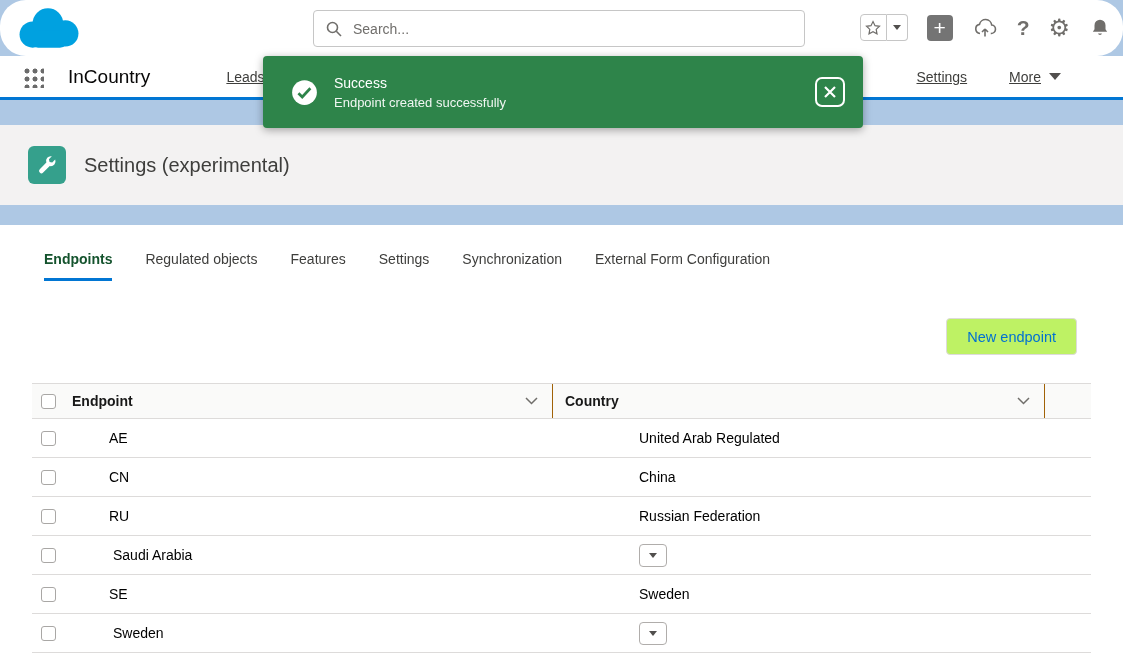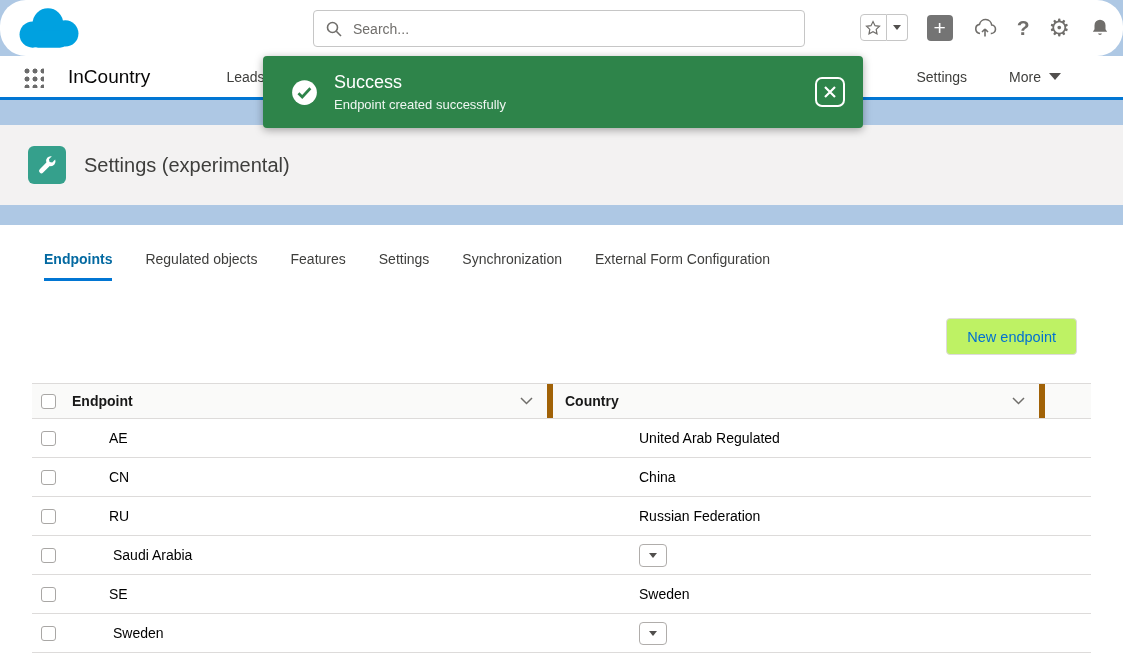--- a/index.html
+++ b/index.html
@@ -45,35 +45,35 @@
   .nav-bar {
     position:relative; height:44px; background:#fff; border-bottom:3px solid #0176d3;
     display:flex; align-items:center; padding-left:22px;
   }
   .waffle {
     width:22px; height:22px; margin-right:24px; cursor:pointer;
     background-image:radial-gradient(circle, #6b6b6b 2.2px, transparent 2.8px);
     background-size:8px 8px; background-position:1px 1px;
   }
   .app-name { font-size:19px; color:#080707; margin-right:76px; }
-  .nav-tab { font-size:14px; color:#3e3e3c; cursor:pointer; white-space:nowrap; }
+  .nav-tab { font-size:14px; color:#3e3e3c; cursor:pointer; white-space:nowrap;text-decoration:underline; }
   .nav-right { margin-left:auto; display:flex; align-items:center; gap:42px; padding-right:62px; }
   .caret { width:0; height:0; border-left:4.5px solid transparent; border-right:4.5px solid transparent;
            border-top:5.5px solid #514f4d; display:inline-block; }
   .more-tab { display:flex; align-items:center; gap:8px; }
   .more-tab .caret { border-top-width:7px; border-left-width:6px; border-right-width:6px; }
 
   
   .toast {
     position:absolute; left:263px; top:56px; width:600px; height:72px; z-index:20;
     background:#2e844a; border-radius:4px; box-shadow:0 2px 9px rgba(0,0,0,.35);
     display:flex; align-items:center; padding:0 18px 0 28px; color:#fff;
   }
   .toast-icon { margin-right:16px; flex:none; display:grid; place-items:center; }
-  .toast-title { font-size:18px; }
+  .toast-title { font-size:14px; }
   .toast-msg { font-size:13px; color:rgba(255,255,255,.93); margin-top:4px; }
   .toast-close {
     margin-left:auto; width:30px; height:30px; border:2px solid #fff; border-radius:7px;
     display:grid; place-items:center; cursor:pointer; flex:none;
   }
 
   
   .page-header {
     margin-top:25px; height:80px; background:#f3f2f2;
     display:flex; align-items:center; padding-left:28px;
@@ -84,21 +84,21 @@
   }
   .page-title { margin-left:18px; font-size:20px; color:#3e3e3c; }
 
   
   .main-card { margin-top:20px; background:#fff; height:442px; }
   .tabs-row { display:flex; gap:33px; padding:26px 0 0 44px; }
   .sub-tab {
     font-size:14px; color:#3e3e3c; padding-bottom:11px; cursor:pointer;
     border-bottom:3px solid transparent; white-space:nowrap;
   }
-  .sub-tab.active { color:#0369a1; font-weight:bold; border-bottom-color:#0176d3; }
+  .sub-tab.active { color:#14532d; font-weight:bold; border-bottom-color:#0176d3; }
 
   .action-row { display:flex; justify-content:flex-end; padding:37px 46px 0 0; }
   .btn-new {
     height:37px; padding:0 20px; background:#bef264; border:1px solid #dddbda; border-radius:4px;
     color:#0070d2; font-size:14.5px; cursor:pointer; font-family:"Liberation Sans", sans-serif;
   }
 
   
   .table { margin:28px 32px 0; border-top:1px solid #dddbda; font-size:14px; }
   .thead {
@@ -106,21 +106,21 @@
     border-bottom:1px solid #dddbda; color:#181818; font-weight:bold;
   }
   .trow {
     display:flex; align-items:center; height:39px;
     border-bottom:1px solid #dddbda; color:#000000;gap:37px;
   }
   .col-cb { width:32px; display:flex; justify-content:center; flex:none; }
   .col-endpoint { width:489px; padding-left:8px; flex:none; display:flex; align-items:center; }
   .col-country { width:492px; padding-left:12px; flex:none; display:flex; align-items:center; }
   .col-actions { width:46px; flex:none; display:flex; justify-content:center; }
-  .thead .col-endpoint, .thead .col-country { align-self:stretch; border-right:6px solid #a16207; }
+  .thead .col-endpoint, .thead .col-country { align-self:stretch; border-right:1px solid #a16207; }
   .sort-chevron { margin-left:auto; margin-right:14px; display:grid; place-items:center; cursor:pointer; }
   .cb {
     width:15px; height:15px; border:1px solid #a9a7a5; border-radius:3px; background:#fff; cursor:pointer;
   }
   .row-menu-btn {
     width:28px; height:23px; border:1px solid #b0adab; border-radius:4px; background:#fff;
     display:grid; place-items:center; cursor:pointer;
   }
   .row-menu-btn .caret { border-top-color:#514f4d; }
 </style>

